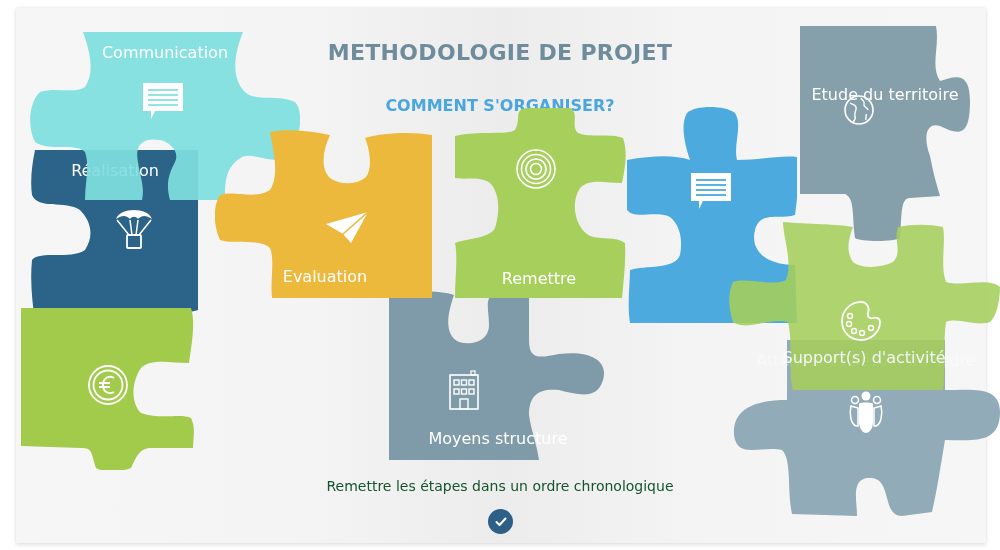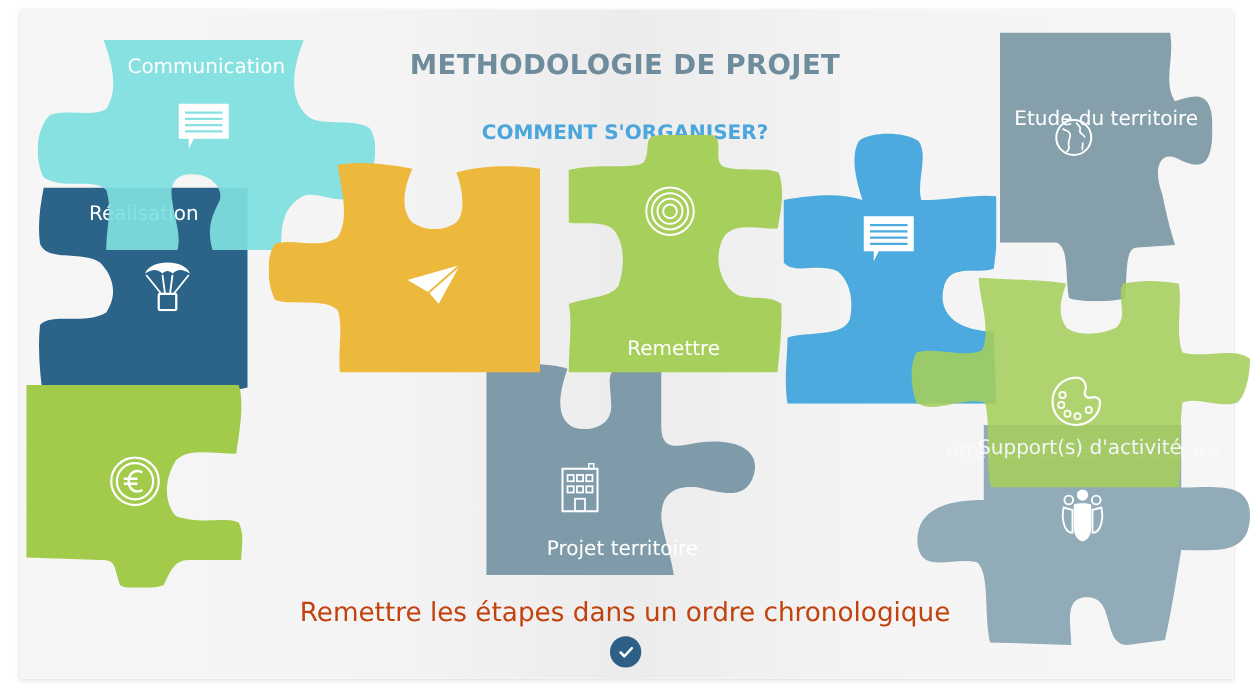--- a/index.html
+++ b/index.html
@@ -16,21 +16,21 @@
   .title {
     position:absolute; left:0; width:1000px; top:40px; text-align:center;
     font-size:22px; font-weight:bold; color:#6f8c9c; letter-spacing:0.3px;
   }
   .subtitle {
     position:absolute; left:0; width:1000px; top:96px; text-align:center;
     font-size:16px; font-weight:bold; color:#4aa6dd;
   }
   .instruction {
     position:absolute; left:0; width:1000px; top:478px; text-align:center;
-    font-size:21px; color:#c2410c;
+    font-size:14px; color:#14532d;
   }
   .check-btn {
     position:absolute; left:488px; top:509px; width:25px; height:25px; border-radius:50%;
     background:#2e5f86; display:flex; align-items:center; justify-content:center; cursor:pointer;
   }
   .piece { position:absolute; cursor:grab; }
   .piece svg.shape { position:absolute; left:0; top:0; }
   .piece .label {
     position:absolute; left:0; right:0; text-align:center; color:#ffffff;
     font-size:16px; line-height:17px;
@@ -55,21 +55,21 @@
         <circle cx="16" cy="16" r="14" fill="none" stroke="#fff" stroke-width="1.6"></circle>
         <path d="M7,9 C10,11 12,10 13,13 C14,16 11,18 12,22 C13,25 11,27 10,28 M18,4 C19,7 22,6 21,10 C20,13 24,13 25,16 M23,20 C24,22 22,24 23,26" fill="none" stroke="#fff" stroke-width="1.4"></path>
       </svg>
   </div>
 </div>
 
 <div class="piece" style="left:389px; top:290px; width:218px; height:170px;">
   <svg class="shape" width="218" height="170" viewBox="0 0 218 170">
     <path fill="#7f9ba9" d="M0,5 C20,0 50,0 65,5 C58,25 55,45 70,52 C85,56 100,50 100,35 C100,20 95,8 105,4 C115,2 130,2 140,5 L140,50 C140,70 150,68 170,64 C200,60 220,70 214,90 C208,110 190,105 170,100 C150,98 140,105 140,125 C142,140 148,155 150,170 L0,170 Z"></path>
   </svg>
-  <div class="label" style="top:140px;">Projet territoire</div>
+  <div class="label" style="top:140px;">Moyens structure</div>
   <div class="icon" style="left:58px; top:79px;">
     <svg width="34" height="42" viewBox="0 0 34 42">
         <rect x="3" y="6" width="28" height="34" fill="none" stroke="#fff" stroke-width="1.6"></rect>
         <rect x="24" y="2" width="4" height="4" fill="none" stroke="#fff" stroke-width="1.2"></rect>
         <g fill="none" stroke="#fff" stroke-width="1.4">
           <rect x="7" y="11" width="5" height="5"></rect>
           <rect x="14.5" y="11" width="5" height="5"></rect>
           <rect x="22" y="11" width="5" height="5"></rect>
           <rect x="7" y="20" width="5" height="5"></rect>
           <rect x="14.5" y="20" width="5" height="5"></rect>
@@ -138,20 +138,21 @@
           <line x1="6" y1="23" x2="36" y2="23"></line>
         </g>
       </svg>
   </div>
 </div>
 
 <div class="piece" style="left:215px; top:130px; width:220px; height:168px;">
   <svg class="shape" width="220" height="168" viewBox="0 0 220 168">
     <path fill="#edb93c" d="M55,2 C75,-2 100,2 115,5 C108,20 105,38 115,48 C125,55 140,55 150,48 C158,40 155,20 150,8 C170,2 200,2 217,5 L217,168 L57,168 C55,150 60,130 55,118 C45,108 20,115 5,110 C-2,95 -2,75 5,65 C20,60 40,70 55,60 C65,45 58,20 55,2 Z"></path>
   </svg>
+  <div class="label" style="top:138px;">Evaluation</div>
   <div class="icon" style="left:110px; top:82px;">
     <svg width="44" height="32" viewBox="0 0 44 32">
         <path d="M1,12 L43,0 L26,31 L18,22 Z" fill="#fff"></path>
         <path d="M18,22 L43,0 M18,22 L14,30 C16,32 20,30 22,27" fill="none" stroke="#edb93c" stroke-width="1.6"></path>
       </svg>
   </div>
 </div>
 
 <div class="piece" style="left:450px; top:108px; width:178px; height:190px;">
   <svg class="shape" width="178" height="190" viewBox="0 0 178 190">

